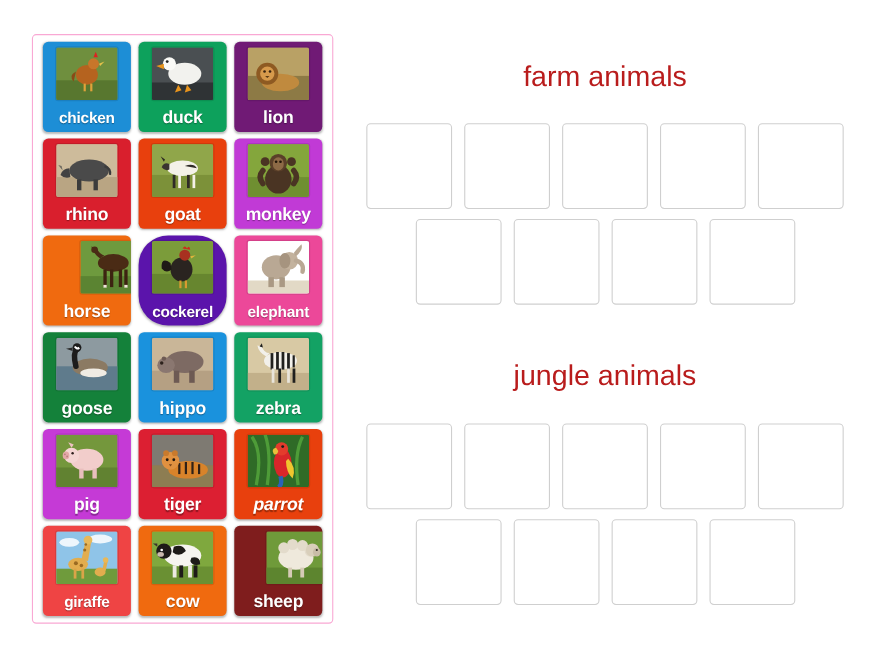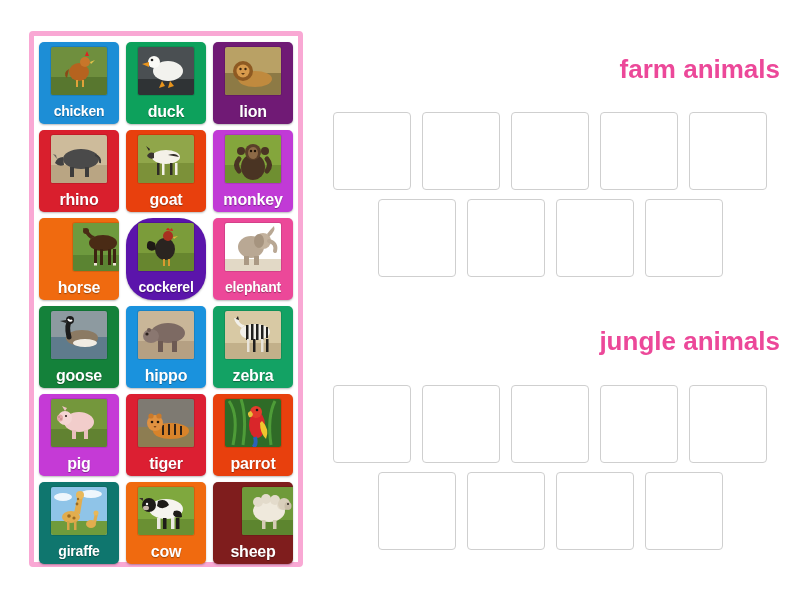--- a/index.html
+++ b/index.html
@@ -17,21 +17,21 @@
   }
 
   
   #card-tray {
     position: absolute;
     left: 29px;
     top: 31px;
     width: 274px;
     height: 536px;
     background: #ffffff;
-    border: 5px solid #f9a8d4;
+    border: 1px solid #f9a8d4;
     border-radius: 4px;
     box-sizing: border-box;
     padding: 6px 5px;
   }
   #card-grid {
     display: grid;
     grid-template-columns: repeat(3, 80px);
     grid-template-rows: repeat(6, 82px);
     column-gap: 7px;
     row-gap: 6px;
@@ -87,25 +87,25 @@
   
   #drop-area {
     position: absolute;
     left: 320px;
     top: 31px;
     width: 460px;
     height: 540px;
   }
   .zone { position: relative; }
   .zone-title {
-    text-align: right;
+    text-align: center;
     font-size: 26px;
     line-height: 30px;
-    color: #ec4899;
-    font-weight: bold;
+    color: #b91c1c;
+    font-weight: normal;
     margin: 0;
     padding: 0;
   }
   .slot-row {
     display: flex;
     justify-content: center;
     gap: 11px;
   }
   .slot {
     width: 78px;
@@ -359,40 +359,40 @@
             <circle cx="17" cy="24" r="8" fill="#e09140"></circle>
             <circle cx="13" cy="17" r="2.6" fill="#c97a2c"></circle>
             <circle cx="21" cy="17" r="2.6" fill="#c97a2c"></circle>
             <circle cx="14" cy="23" r="1.3" fill="#22160d"></circle>
             <circle cx="20" cy="23" r="1.3" fill="#22160d"></circle>
             <path d="M15.5 27 h3 l-1.5 2z" fill="#7b4418"></path>
           </svg>
         </div>
         <div class="card-label">tiger</div>
       </div>
-      <div class="card" style="background: rgb(232, 64, 13);">
+      <div class="card" style="background: rgb(232, 64, 13); font-style: italic;">
         <div class="card-thumb">
           <svg viewBox="0 0 56 48">
             <rect width="56" height="48" fill="#2f6b27"></rect>
             <g stroke="#4e9c38" stroke-width="3" fill="none">
               <path d="M4 2 q10 14 4 44"></path>
               <path d="M16 0 q6 18 2 46"></path>
               <path d="M50 2 q-8 16 -4 44"></path>
             </g>
             <ellipse cx="32" cy="26" rx="8" ry="13" fill="#d9262a"></ellipse>
             <circle cx="31" cy="13" r="6" fill="#e43b2c"></circle>
             <path d="M26 12 q-5 1 -2 6 q3 1 4-3z" fill="#e8c03a"></path>
             <circle cx="32" cy="11" r="1.3" fill="#1b1b1b"></circle>
             <path d="M37 22 q8 8 4 18 q-6-6-6-16z" fill="#f0c62e"></path>
             <path d="M30 38 q2 8 -2 10" stroke="#2a62b8" stroke-width="4" fill="none"></path>
           </svg>
         </div>
         <div class="card-label">parrot</div>
       </div>
-      <div class="card" style="background: #0f766e;">
+      <div class="card" style="background: #ef4444;">
         <div class="card-thumb">
           <svg viewBox="0 0 56 48">
             <rect width="56" height="48" fill="#8fc4e8"></rect>
             <ellipse cx="12" cy="10" rx="9" ry="4" fill="#ffffff" opacity="0.85"></ellipse>
             <ellipse cx="40" cy="7" rx="11" ry="4" fill="#ffffff" opacity="0.85"></ellipse>
             <rect y="34" width="56" height="14" fill="#6f9b3c"></rect>
             <ellipse cx="20" cy="30" rx="9" ry="6" fill="#e2ad4e"></ellipse>
             <path d="M23 26 l4-18 5 1 -3 18z" fill="#e2ad4e"></path>
             <circle cx="29" cy="8" r="4" fill="#e8b85a"></circle>
             <g fill="#9a6a22">

